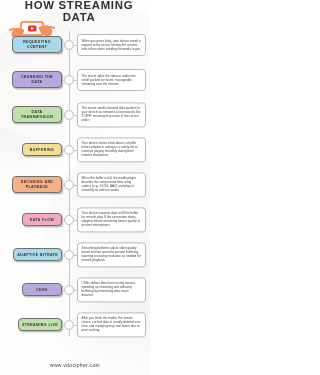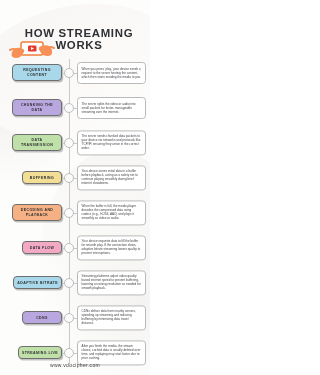--- a/index.html
+++ b/index.html
@@ -25,21 +25,21 @@
     pointer-events:none;
   }
   .swoosh2{
     position:absolute;right:-40px;top:150px;width:150px;height:220px;
     border-radius:50%;
     background:linear-gradient(200deg,#f6f5f3 0%,rgba(255,255,255,0) 75%);
     pointer-events:none;
   }
 
   
-  .header{position:relative;padding:8px 6px 2px 6px;margin-top:20px;}
+  .header{position:relative;padding:0 6px 2px 6px;}
   .title{
     text-align:center;
     font-size:11.4px;
     line-height:11.6px;
     letter-spacing:0.7px;
     font-weight:bold;
     color:#2f3033;
     margin-left:10px;
     margin-right:2px;
   }
@@ -123,21 +123,21 @@
 </head>
 <body>
 
 <div class="page">
   <div class="swoosh"></div>
   <div class="swoosh2"></div>
 
   <div class="header">
     <div class="title">
       <span>HOW STREAMING</span>
-      <span class="l2">WORKS</span>
+      <span class="l2">DATA</span>
     </div>
     <div class="hero">
       <svg viewBox="0 0 96 56" width="48" height="28" xmlns="http://www.w3.org/2000/svg">
         <rect x="26" y="10" width="44" height="26" rx="4" fill="#ffffff" stroke="#f07d3a" stroke-width="3"></rect>
         <rect x="40" y="17" width="17" height="12" rx="2.5" fill="#e8392c"></rect>
         <polygon points="46,20 52,23 46,26" fill="#ffffff"></polygon>
         <path d="M8 30 q6 -10 16 -8 l6 2 q4 2 2 6 l-4 6 q-4 6 -12 6 q-8 0 -9 -6 z" fill="#f79057"></path>
         <path d="M4 26 q8 -4 13 0" stroke="#f79057" stroke-width="4" fill="none" stroke-linecap="round"></path>
         <path d="M88 26 q-6 -12 -17 -9 l-7 2 q-4 2 -2 6 l4 7 q4 6 13 6 q9 0 9 -7 z" fill="#f79057"></path>
         <path d="M92 22 q-8 -4 -14 0" stroke="#f79057" stroke-width="4" fill="none" stroke-linecap="round"></path>

